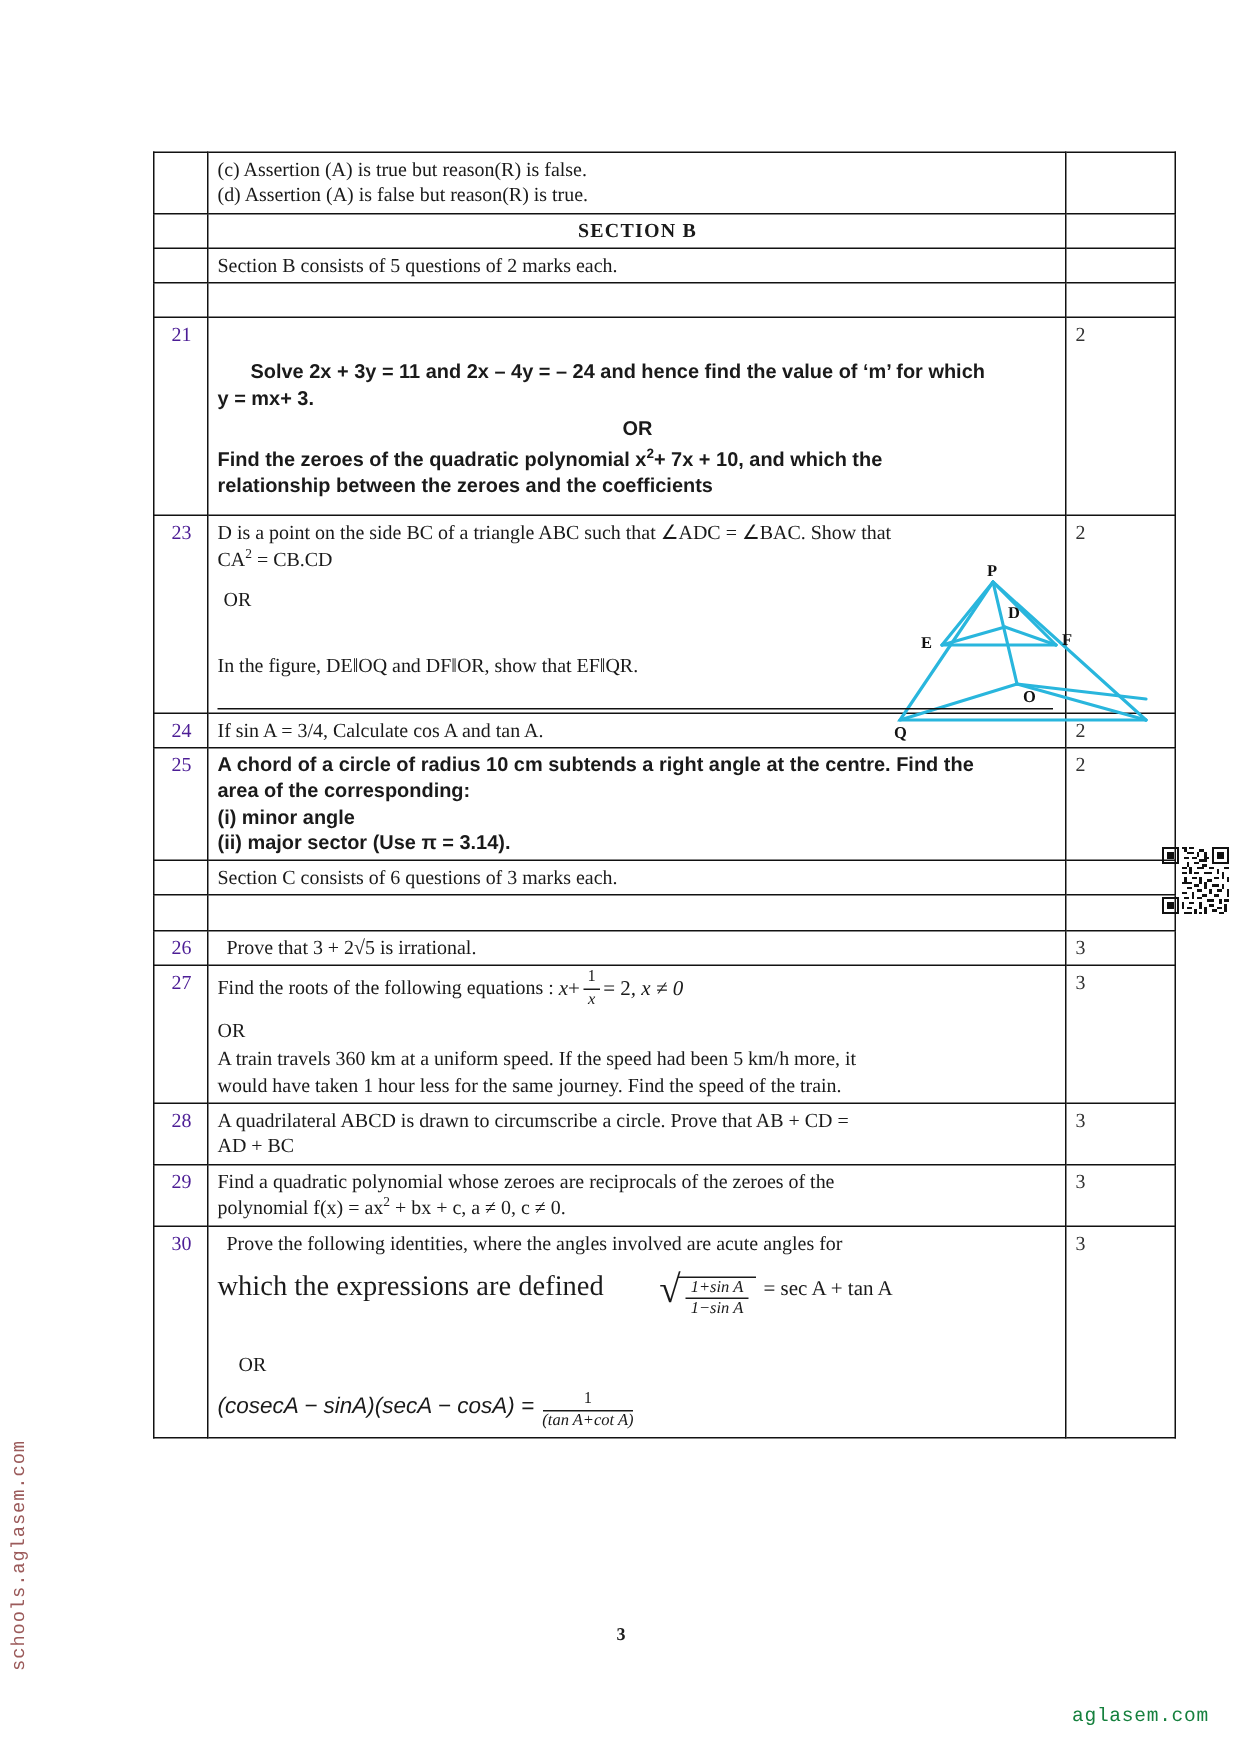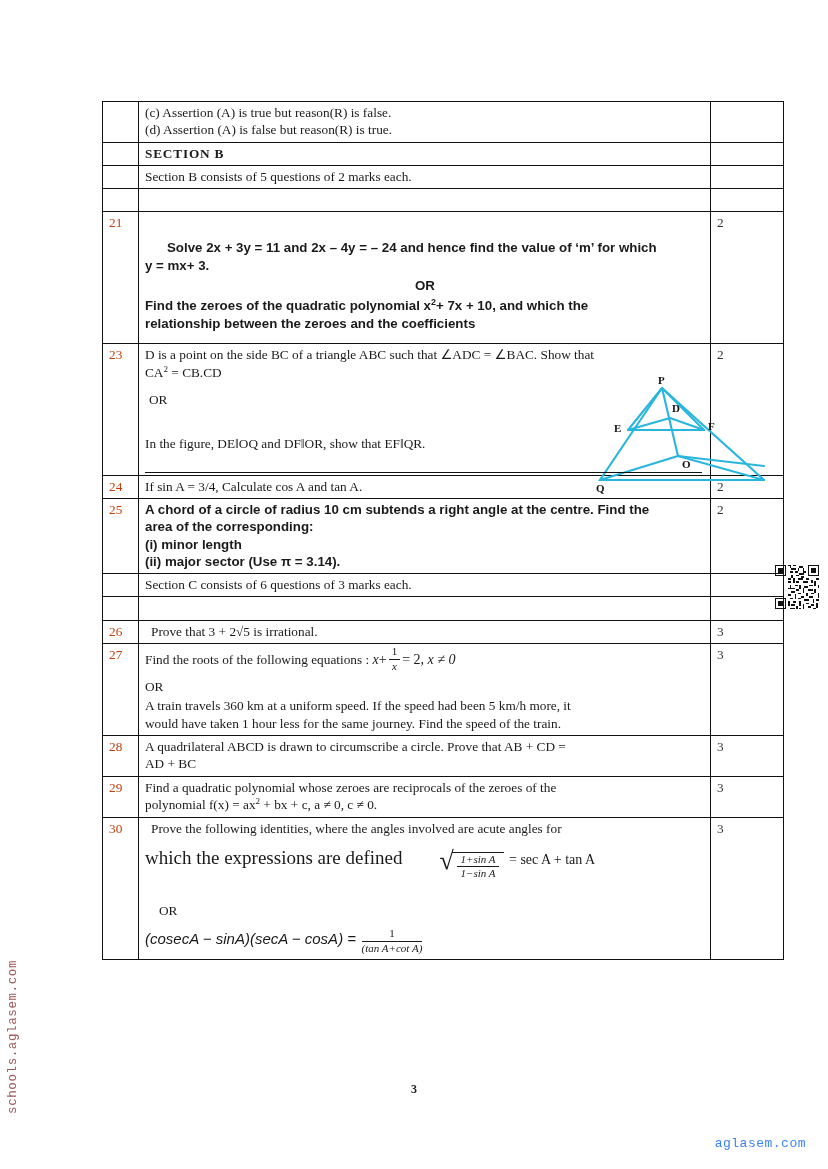--- a/index.html
+++ b/index.html
@@ -29,21 +29,21 @@
     color: #9b5a5a;
     white-space: nowrap;
   }
   .wm-corner {
     position: absolute;
     right: 22px;
     bottom: 18px;
     font-family: "Liberation Mono", monospace;
     font-size: 13px;
     letter-spacing: 0.5px;
-    color: #3b82f6;
+    color: #15803d;
     white-space: nowrap;
   }
   .page-number {
     position: absolute;
     left: 0;
     right: 0;
     top: 1082px;
     text-align: center;
     font-family: "Liberation Serif", serif;
     font-size: 12px;
@@ -77,34 +77,34 @@
     vertical-align: top;
     padding: 2px 5px 3px 6px;
     font-size: 13.3px;
     line-height: 1.30;
   }
   col.c-num   { width: 36px; }
   col.c-body  { width: 572px; }
   col.c-marks { width: 73px; }
 
   td.num {
-    text-align: left;
+    text-align: center;
     padding-left: 6px;
     font-size: 13.2px;
-    color: #c2410c;
+    color: #4c1d95;
   }
   td.marks {
     font-size: 13.2px;
     color: #333;
     padding-left: 7px;
   }
   td.body { position: relative; }
 
   .section-head {
-    text-align: left;
+    text-align: center;
     font-weight: bold;
     font-size: 14px;
     letter-spacing: 0.8px;
   }
 
   
   .bold-q {
     font-family: "Liberation Sans", sans-serif;
     font-weight: bold;
     font-size: 13.2px;
@@ -379,21 +379,21 @@
       <td class="num">24</td>
       <td class="body">If sin A = 3/4, Calculate cos A and tan A.</td>
       <td class="marks">2</td>
     </tr>
 
     <tr>
       <td class="num">25</td>
       <td class="body bold-q">
         <div>A chord of a circle of radius 10 cm subtends a right angle at the centre. Find the</div>
         <div>area of the corresponding:</div>
-        <div>(i) minor length</div>
+        <div>(i) minor angle</div>
         <div>(ii) major sector (Use π = 3.14).</div>
       </td>
       <td class="marks">2</td>
     </tr>
 
 
     <tr>
       <td class="num"></td>
       <td class="body">Section C consists of 6 questions of 3 marks each.</td>
       <td class="marks"></td>

